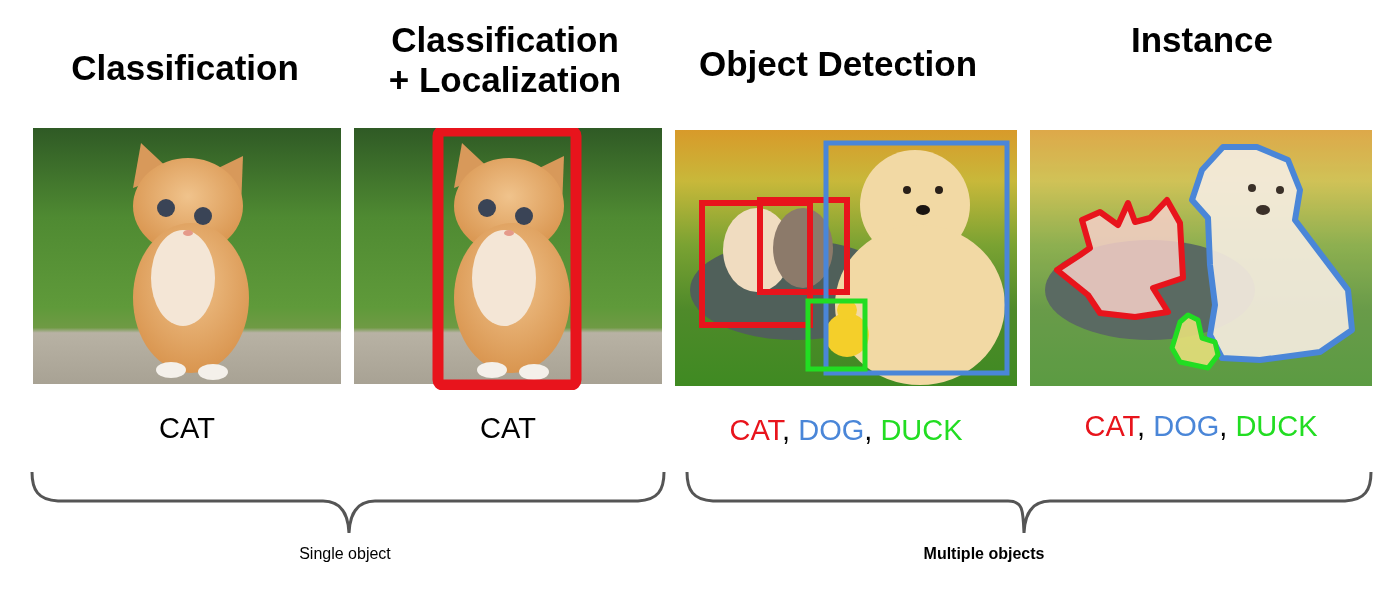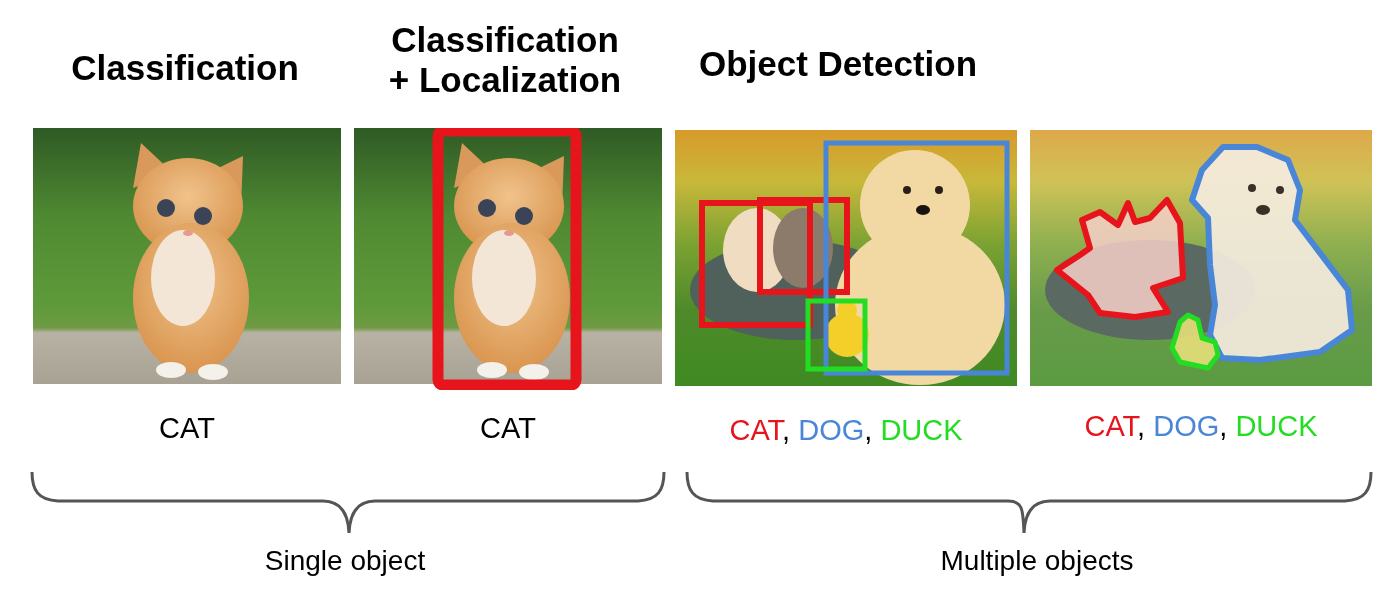--- a/index.html
+++ b/index.html
@@ -4,36 +4,37 @@
 <style>
   html, body { margin:0; padding:0; background:#ffffff; }
   body { width:1400px; height:594px; position:relative; overflow:hidden;
          font-family:"Liberation Sans", sans-serif; }
   .title { position:absolute; font-weight:bold; font-size:35px; line-height:40px;
            color:#000; text-align:center; }
   .panel { position:absolute; overflow:hidden; }
   .panel svg { display:block; width:100%; height:100%; }
   .label { position:absolute; font-size:29px; text-align:center; color:#000; white-space:nowrap; }
   .brace { position:absolute; }
-  .group-label { position:absolute; font-size:28px; color:#000; text-align:center; white-space:nowrap; }
+  .group-label { position:absolute; font-size:16px; color:#000; text-align:center; white-space:nowrap; }
 </style>
 </head>
 <body>
 
 <div class="title" style="left:30px; top:48px; width:310px;">
   <span>Classification</span>
 </div>
 <div class="title" style="left:345px; top:20px; width:320px;">
   <div>Classification</div>
   <div>+ Localization</div>
 </div>
 <div class="title" style="left:668px; top:44px; width:340px;">
   <span>Object Detection</span>
 </div>
 <div class="title" style="left:1022px; top:20px; width:360px;">
+  <div>Instance</div>
 </div>
 
 <div class="panel" style="left:33px; top:128px; width:308px; height:256px;">
   <svg viewBox="0 0 308 256" preserveAspectRatio="none">
     <defs>
       <linearGradient id="bg1" x1="0" y1="0" x2="0" y2="1">
         <stop offset="0" stop-color="#2f5a25"></stop>
         <stop offset="0.35" stop-color="#4f8a32"></stop>
         <stop offset="0.7" stop-color="#5f9a3a"></stop>
         <stop offset="0.78" stop-color="#6f9a44"></stop>
@@ -140,15 +141,15 @@
 <svg class="brace" style="left:28px; top:470px;" width="645" height="65" viewBox="0 0 645 65">
   <path d="M4,2 C4,20 10,30 30,31 L295,31 C310,31 320,40 321,63 C322,40 332,31 347,31 L610,31 C630,30 636,20 636,2" fill="none" stroke="#555555" stroke-width="3"></path>
 </svg>
 <svg class="brace" style="left:683px; top:470px;" width="700" height="65" viewBox="0 0 700 65">
   <path d="M4,2 C4,20 10,30 30,31 L325,31 C340,31 340,40 341,63 C342,40 352,31 367,31 L662,31 C682,30 688,20 688,2" fill="none" stroke="#555555" stroke-width="3"></path>
 </svg>
 
 <div class="group-label" style="left:200px; top:545px; width:290px;">
   <span>Single object</span>
 </div>
-<div class="group-label" style="left:892px; top:545px; width:290px;">
+<div class="group-label" style="left:839px; top:545px; width:290px;font-weight:bold;">
   <span>Multiple objects</span>
 </div>
 
 </body></html>

